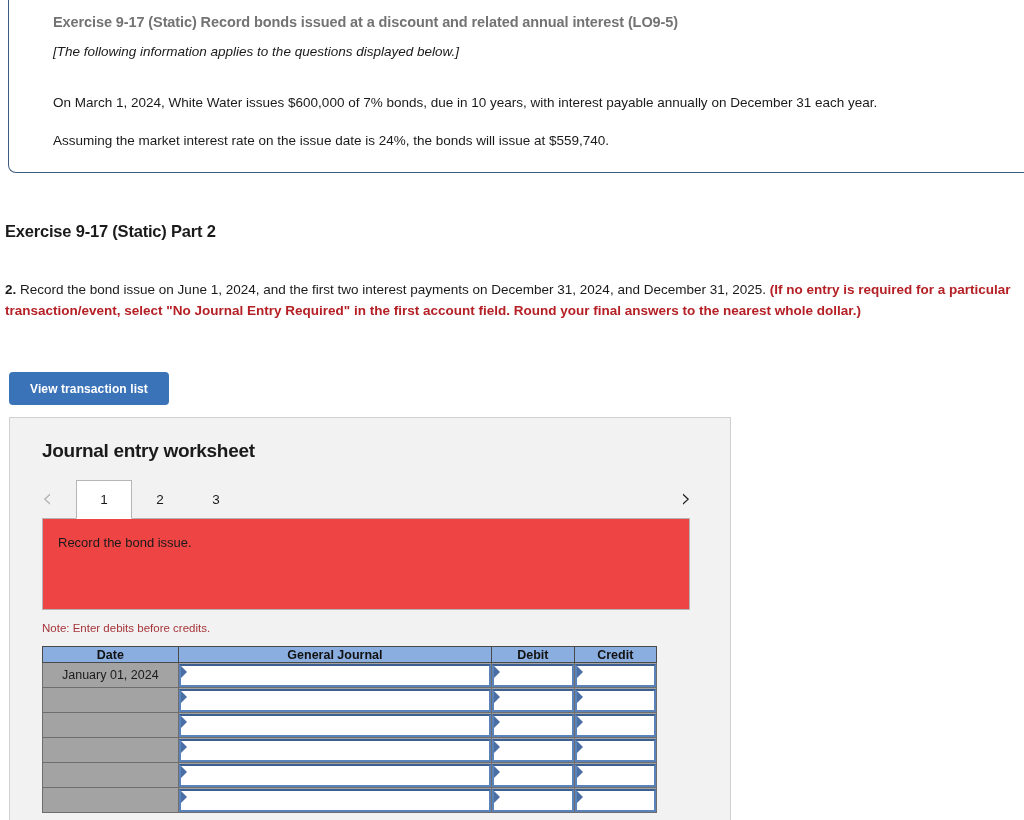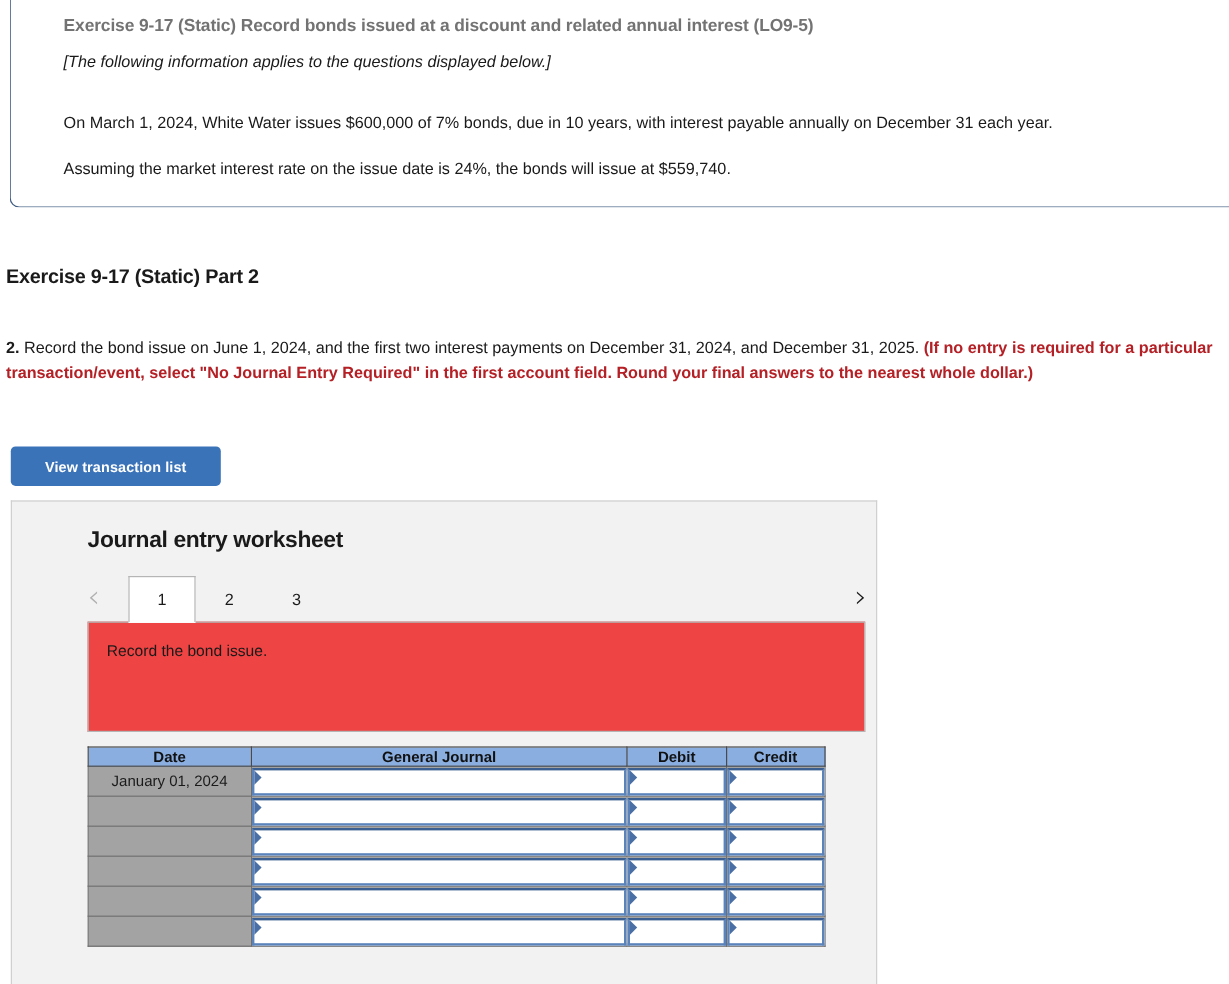--- a/index.html
+++ b/index.html
@@ -74,21 +74,21 @@
   .question .red {
     color: #b42025;
     font-weight: bold;
   }
 
   
   .btn-view {
     position: absolute;
     left: 9px;
     top: 372px;
-    width: 175px;
+    width: 160px;
     height: 33px;
     background: #3b73b9;
     border: none;
     border-radius: 4px;
     color: #ffffff;
     font-family: "Liberation Sans", sans-serif;
     font-size: 12px;
     font-weight: bold;
     cursor: pointer;
     letter-spacing: 0.1px;
@@ -98,21 +98,20 @@
   .worksheet {
     position: absolute;
     left: 9px;
     top: 417px;
     width: 722px;
     height: 403px;
     background: #f2f2f2;
     border: 1px solid #d0d0d0;
     border-bottom: none;
     overflow: hidden;
-    padding-left: 31px;
   }
   .ws-title {
     font-size: 19px;
     font-weight: bold;
     color: #1a1a1a;
     margin: 22px 0 0 32px;
     letter-spacing: -0.3px;
   }
 
   
@@ -277,20 +276,21 @@
       <div class="tab">2</div>
       <div class="tab">3</div>
     </div>
     <div class="chev chev-right">›</div>
   </div>
 
   <div class="desc-box">
     <div class="desc-text">Record the bond issue.</div>
   </div>
 
+  <div class="note">Note: Enter debits before credits.</div>
 
   <table class="jtable">
     <colgroup>
       <col class="col-date">
         <col class="col-gj">
         <col class="col-deb">
         <col class="col-cre">
     </colgroup>
     <thead>
       <tr>

